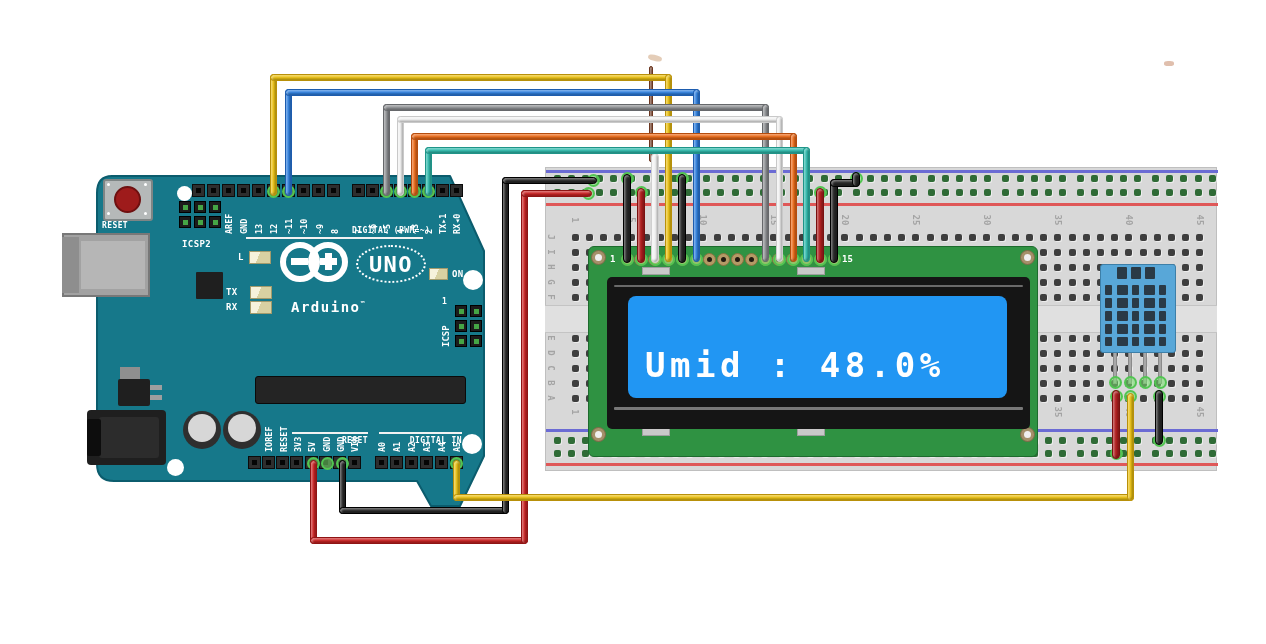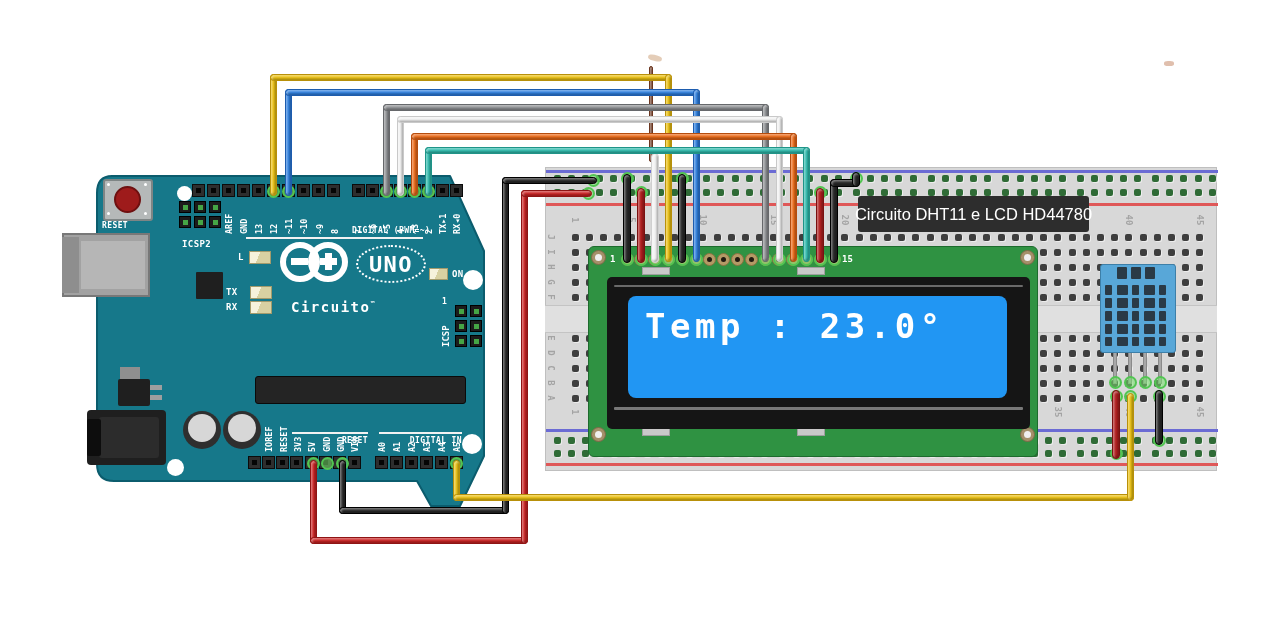--- a/index.html
+++ b/index.html
@@ -789,21 +789,21 @@
 
   <div class="ring" style="left:280px;top:242px;width:40px;height:40px;"></div>
   <div class="ring" style="left:308px;top:242px;width:40px;height:40px;"></div>
   <div class="abs" style="left:291px;top:258px;width:17px;height:7px;background:#fff;"></div>
   <div class="abs" style="left:320px;top:258px;width:17px;height:7px;background:#fff;"></div>
   <div class="abs" style="left:325px;top:253px;width:7px;height:17px;background:#fff;"></div>
   <div class="abs" style="left:356px;top:245px;width:70px;height:38px;border:2px dotted #fff;border-radius:50%;box-sizing:border-box;display:flex;align-items:center;justify-content:center;">
     <span style="color:#fff;font:bold 22px 'DejaVu Sans Mono',monospace;letter-spacing:1.5px;">UNO</span>
   </div>
   <div class="abs" style="left:291px;top:299px;color:#fff;font:bold 14px 'DejaVu Sans Mono',monospace;letter-spacing:1.5px;">
-    <span>Circuito</span><sup style="font-size:7px;">™</sup>
+    <span>Arduino</span><sup style="font-size:7px;">™</sup>
   </div>
 
   <div class="silkline" style="left:246px;top:237px;width:177px;"></div>
   <div class="silk" style="left:352px;top:226px;">DIGITAL (PWM=~)</div>
   <div class="silkline" style="left:292px;top:432px;width:76px;"></div>
   <div class="silk" style="left:312px;top:436px;width:56px;text-align:right;">RESET</div>
   <div class="silkline" style="left:379px;top:432px;width:83px;"></div>
   <div class="silk" style="left:380px;top:436px;width:82px;text-align:right;">DIGITAL IN</div>
 
   <div class="abs" style="left:120px;top:367px;width:20px;height:12px;background:#8f8f8f;"></div>
@@ -996,21 +996,21 @@
       <div class="pad" style="left: 827.5px; top: 252.5px;">
         <i></i>
       </div>
     </div>
   <div class="lcd-pinnum" style="left:610px;top:254px;">1</div>
   <div class="lcd-pinnum" style="left:842px;top:254px;">15</div>
   <div id="lcd-bezel"></div>
   <div class="abs" style="left:614px;top:285px;width:409px;height:2px;background:#6a6a6a;border-radius:1px;"></div>
   <div class="abs" style="left:614px;top:407px;width:409px;height:3px;background:#787878;border-radius:1px;"></div>
   <div id="lcd-screen" style="background: rgb(33, 150, 243);"></div>
-  <div class="lcd-line" style="top:306px;">Temp : 23.0°</div>
+  <div class="lcd-line" style="top:345px;">Umid : 48.0%</div>
 
   <div id="dht-legs" class="abs" style="left:0;top:0;">
       <div class="dht-leg" style="left: 1113px; top: 350px; width: 4px; height: 34px;"></div>
       <div class="dht-leg" style="left: 1128px; top: 350px; width: 4px; height: 34px;"></div>
       <div class="dht-leg" style="left: 1143px; top: 350px; width: 4px; height: 34px;"></div>
       <div class="dht-leg" style="left: 1158px; top: 350px; width: 4px; height: 34px;"></div>
     </div>
   <div id="dht-body" style="background: rgb(88, 167, 216);"></div>
   <div id="dht-grid" class="abs" style="left:0;top:0;">
       <div class="dht-slot" style="left: 1117px; top: 267px; width: 10px; height: 12px;"></div>
@@ -1119,19 +1119,16 @@
       <div class="wire" style="left: 637px; top: 188px; width: 8px; height: 75px; background: rgb(176, 30, 30); border: 1px solid rgb(122, 16, 16); border-radius: 4px;"></div>
       <div class="wire" style="left: 678px; top: 174px; width: 8px; height: 89px; background: rgb(38, 38, 38); border: 1px solid rgb(0, 0, 0); border-radius: 4px;"></div>
       <div class="wire" style="left: 816px; top: 188px; width: 8px; height: 75px; background: rgb(176, 30, 30); border: 1px solid rgb(122, 16, 16); border-radius: 4px;"></div>
       <div class="wire" style="left: 830px; top: 179px; width: 8px; height: 84px; background: rgb(38, 38, 38); border: 1px solid rgb(0, 0, 0); border-radius: 4px;"></div>
       <div class="wire" style="left: 830px; top: 179px; width: 30px; height: 8px; background: rgb(38, 38, 38); border: 1px solid rgb(0, 0, 0); border-radius: 4px;"></div>
       <div class="wire" style="left: 852px; top: 172px; width: 8px; height: 15px; background: rgb(38, 38, 38); border: 1px solid rgb(0, 0, 0); border-radius: 4px;"></div>
       <div class="wire" style="left: 1112px; top: 390px; width: 8px; height: 69px; background: rgb(176, 30, 30); border: 1px solid rgb(122, 16, 16); border-radius: 4px;"></div>
       <div class="wire" style="left: 1155px; top: 390px; width: 8px; height: 55px; background: rgb(38, 38, 38); border: 1px solid rgb(0, 0, 0); border-radius: 4px;"></div>
     </div>
 
-  <div id="title-box">
-    <span>Circuito DHT11 e LCD HD44780</span>
-  </div>
 
   <div class="smudge" style="left:648px;top:55px;width:14px;height:6px;background:#d8b89a;opacity:.7;transform:rotate(14deg);"></div>
   <div class="smudge" style="left:1164px;top:61px;width:10px;height:5px;background:#c78a6a;opacity:.55;"></div>
 </div>
 
 </body></html>

